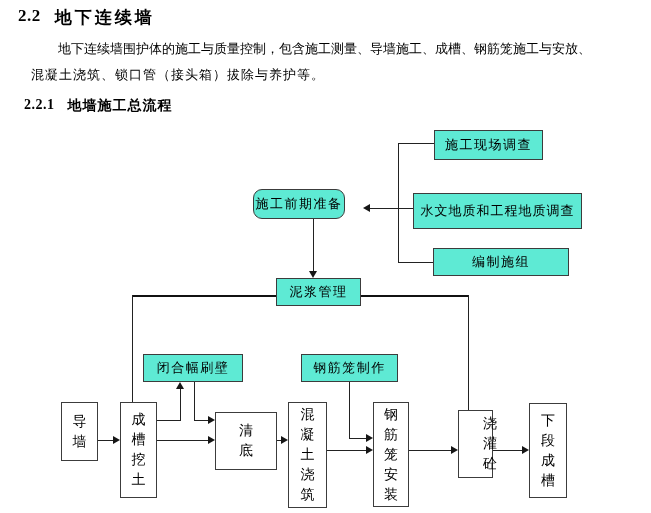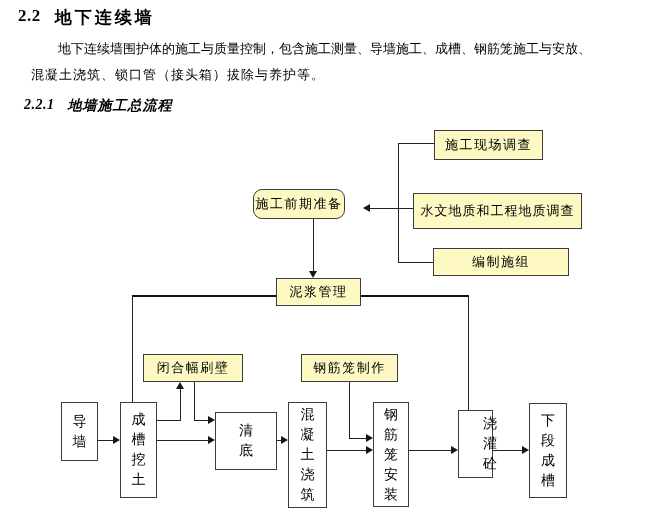--- a/index.html
+++ b/index.html
@@ -4,31 +4,31 @@
 <style>
   html,body { margin:0; padding:0; background:#fff; }
   .page {
     position:relative; width:651px; height:513px; background:#ffffff;
     font-family:"Liberation Serif", serif; color:#000; overflow:hidden;
   }
   
   .h1 { position:absolute; left:18px; top:6px; font-size:17px; font-weight:bold; display:flex; }
   .h1 .num { margin-right:14px; letter-spacing:0.5px; }
   .h1 .ttl { letter-spacing:3px; }
-  .h2 { position:absolute; left:24px; top:97px; font-size:14px; font-weight:bold; display:flex;font-style:italic; }
+  .h2 { position:absolute; left:24px; top:97px; font-size:14px; font-weight:bold; display:flex; }
   .h2 .num { margin-right:13px; letter-spacing:0.5px; }
   .h2 .ttl { letter-spacing:1px; }
   
   .para { position:absolute; left:31px; top:36px; width:614px; font-size:13px; line-height:26px; }
   .para .l1 { text-indent:27px; text-align:justify; text-align-last:justify; white-space:nowrap; }
   .para .l1 { display:flex; justify-content:space-between; }
   .para .l2 { letter-spacing:1px; }
   
   .node {
-    position:absolute; box-sizing:border-box; background:#fef9c3;
+    position:absolute; box-sizing:border-box; background:#5eead4;
     border:1px solid #3c3c3c; display:flex; align-items:center; justify-content:center;
     font-size:13px; letter-spacing:1.5px; text-align:center; z-index:2;
   }
   .node.rounded { border-radius:9px; }
   .vnode {
     position:absolute; box-sizing:border-box; background:#fff;
     border:1px solid #3c3c3c; display:flex; align-items:center; justify-content:center; z-index:2;
   }
   .vnode .vtext {
     width:15px; font-size:14px; line-height:20px; text-align:center;

